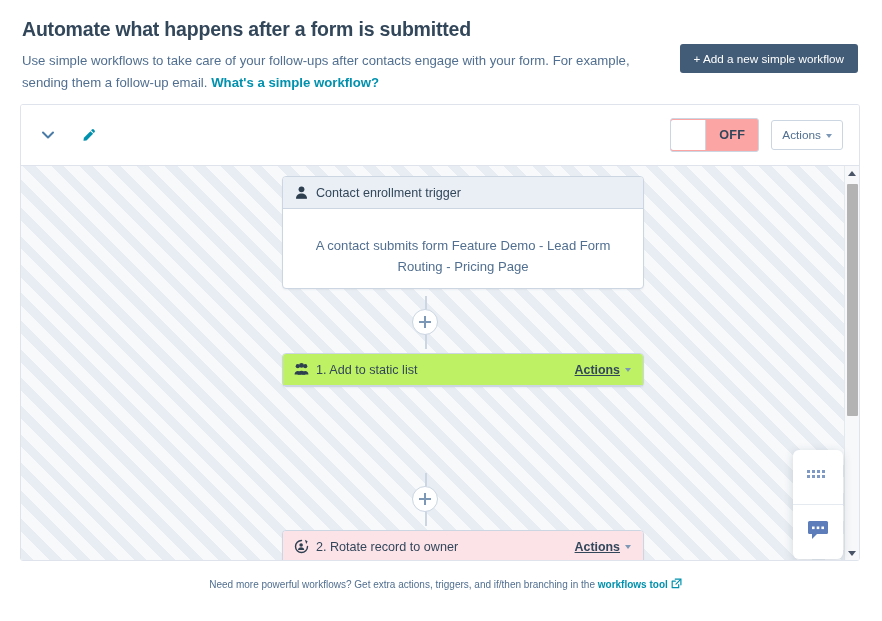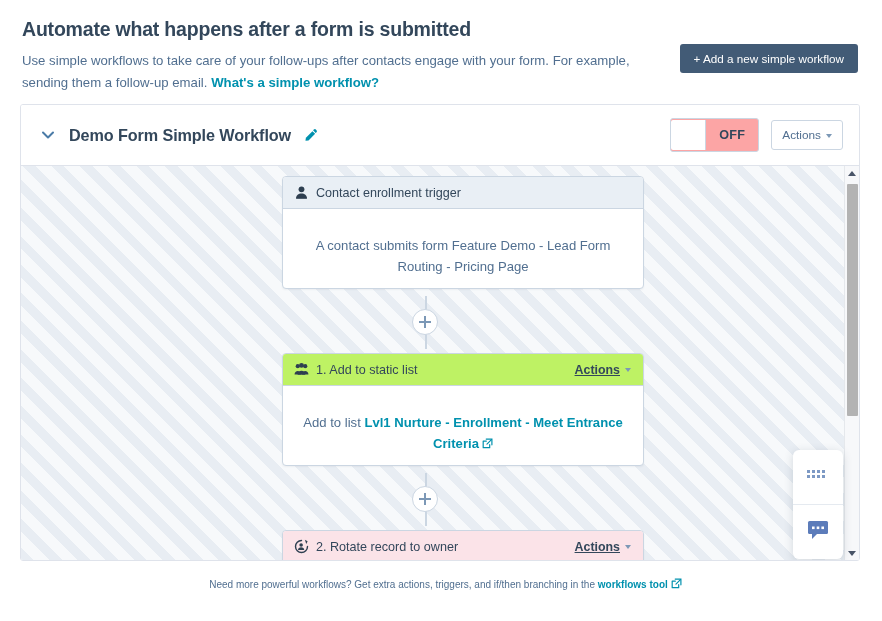--- a/index.html
+++ b/index.html
@@ -356,21 +356,20 @@
 </div>
 
 <div class="wf-card">
 
   <div class="wf-head">
     <span class="chev">
       <svg viewBox="0 0 18 18" width="18" height="18" aria-hidden="true">
         <path d="M4 6.5 L9 11.5 L14 6.5" fill="none" stroke="#4a7ba7" stroke-width="2" stroke-linecap="round" stroke-linejoin="round"></path>
       </svg>
     </span>
-    <span class="wf-name">Demo Form Simple Workflow</span>
     <span class="pencil">
       <svg viewBox="0 0 16 16" width="15" height="15" aria-hidden="true">
         <path d="M11.6 1.6a1.5 1.5 0 0 1 2.1 0l0.7 0.7a1.5 1.5 0 0 1 0 2.1l-0.9 0.9-2.8-2.8z" fill="#0091ae"></path>
         <path d="M10.1 3.4l2.8 2.8-7 7-3.3 0.5 0.5-3.3z" fill="#0091ae"></path>
       </svg>
     </span>
 
     <div class="head-right">
       <div class="toggle">
         <div class="toggle-knob"></div>
@@ -411,27 +410,20 @@
             <circle cx="12" cy="4.4" r="2.2" fill="#2e3f50"></circle>
             <circle cx="8" cy="3.6" r="2.6" fill="#2e3f50"></circle>
             <path d="M0.6 13.4c0-2.3 1.6-3.7 3.4-3.7s3.4 1.4 3.4 3.7z" fill="#2e3f50"></path>
             <path d="M8.6 13.4c0-2.3 1.6-3.7 3.4-3.7s3.4 1.4 3.4 3.7z" fill="#2e3f50"></path>
             <path d="M3.9 13.6c0-2.7 1.8-4.3 4.1-4.3s4.1 1.6 4.1 4.3z" fill="#2e3f50"></path>
           </svg>
         </span>
         <span class="node-title">1. Add to static list</span>
         <span class="node-actions"><span>Actions</span></span>
           <span class="caret-sm"></span>
-      </div>
-      <div class="node-body">
-        <span>Add to list </span><a class="body-link" href="#">Lvl1 Nurture - Enrollment - Meet Entrance Criteria</a><span class="ext-icon"><svg viewBox="0 0 12 12" width="11" height="11" aria-hidden="true">
-              <path d="M4.6 1.2h6.2v6.2" fill="none" stroke="#0091ae" stroke-width="1.3" stroke-linecap="round"></path>
-              <path d="M10.3 1.7 5.4 6.6" fill="none" stroke="#0091ae" stroke-width="1.3" stroke-linecap="round"></path>
-              <path d="M8.4 7.3v3.3H1.3V3.5h3.4" fill="none" stroke="#0091ae" stroke-width="1.3" stroke-linecap="round" stroke-linejoin="round"></path>
-            </svg></span>
       </div>
     </div>
 
     <div class="plus-btn" style="top:320px;"></div>
 
     <div class="node" style="top:364px;height:120px;">
       <div class="node-head head-pink">
         <span class="node-icon">
           <svg viewBox="0 0 16 16" width="15" height="15" aria-hidden="true">
             <path d="M8 1.6A6.4 6.4 0 1 0 14.4 8" fill="none" stroke="#2e3f50" stroke-width="1.5" stroke-linecap="round"></path>

